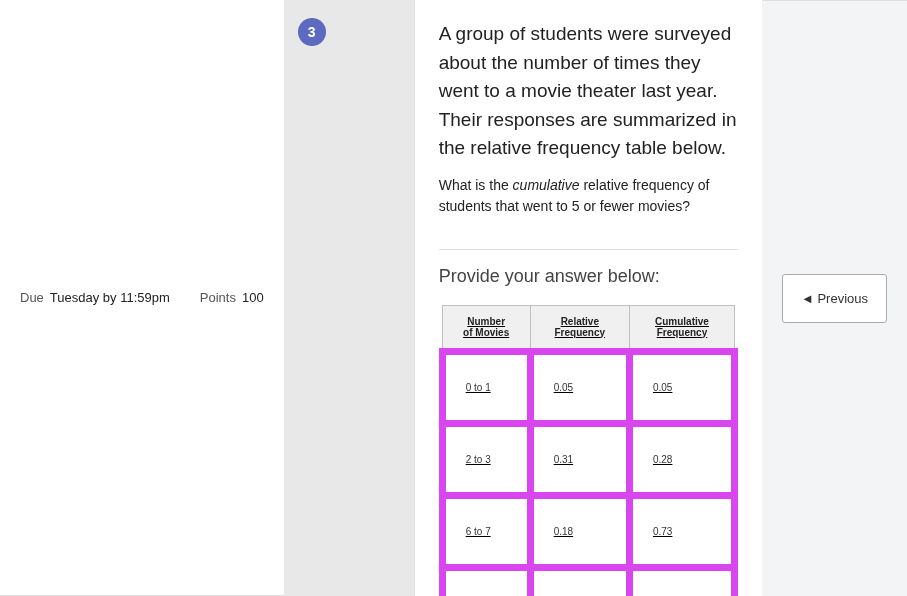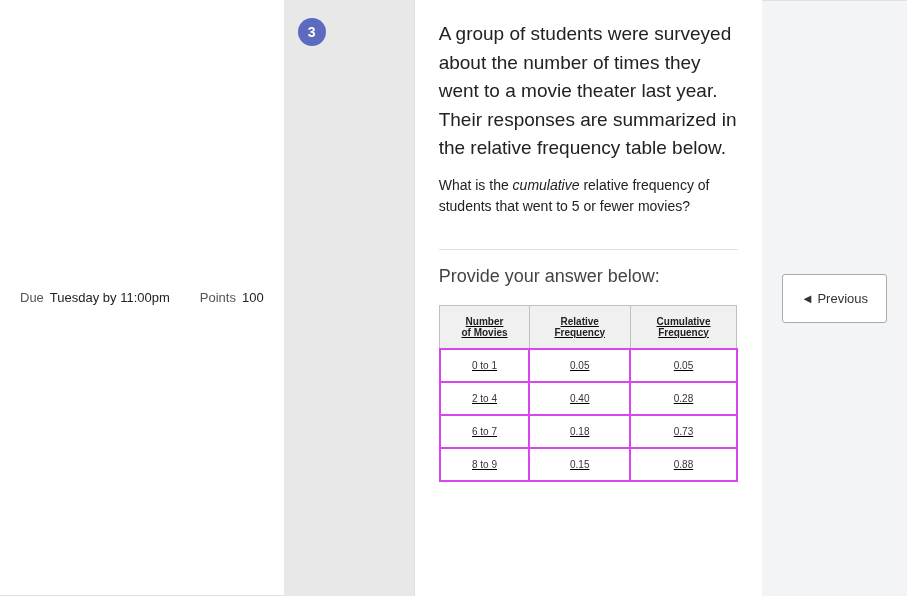--- a/index.html
+++ b/index.html
@@ -133,23 +133,23 @@
     table thead tr th {
       background-color: #f0f0f0;
       border: 1px solid #c0c0c0;
       padding: 10px 20px;
       text-align: center;
       font-weight: bold;
       color: #222;
     }
 
     table tbody tr td {
-      border: 2px solid #d946ef;
-      padding: 10px 20px;
-      text-align: center;
+      border: 7px solid #d946ef;
+      padding: 27px 20px;
+      text-align: left;
       color: #333;
       background-color: #ffffff;
     }
 
     .input-cell {
       width: 28px;
       height: 28px;
       border: 1px solid #888;
       display: inline-block;
       background-color: #ffffff;
@@ -177,21 +177,21 @@
     }
   </style>
 </head>
 <body>
 
 <div class="main-container">
 
   <div class="top-bar">
     <div class="top-bar-item">
       <span class="top-bar-label">Due</span>
-      <span class="top-bar-value">Tuesday by 11:00pm</span>
+      <span class="top-bar-value">Tuesday by 11:59pm</span>
     </div>
     <div class="top-bar-item">
       <span class="top-bar-label">Points</span>
       <span class="top-bar-value">100</span>
     </div>
   </div>
 
   <div class="content-area">
 
     <div class="left-sidebar">
@@ -215,22 +215,22 @@
               <th>Cumulative Frequency</th>
             </tr>
           </thead>
           <tbody id="table-body">
           <tr>
                 <td>0 to 1</td>
                 <td>0.05</td>
                 <td>0.05</td>
               </tr>
               <tr>
-                <td>2 to 4</td>
-                <td>0.40</td>
+                <td>2 to 3</td>
+                <td>0.31</td>
                 <td>0.28</td>
               </tr>
               <tr>
                 <td>6 to 7</td>
                 <td>0.18</td>
                 <td>0.73</td>
               </tr>
               <tr>
                 <td>8 to 9</td>
                 <td>0.15</td>

